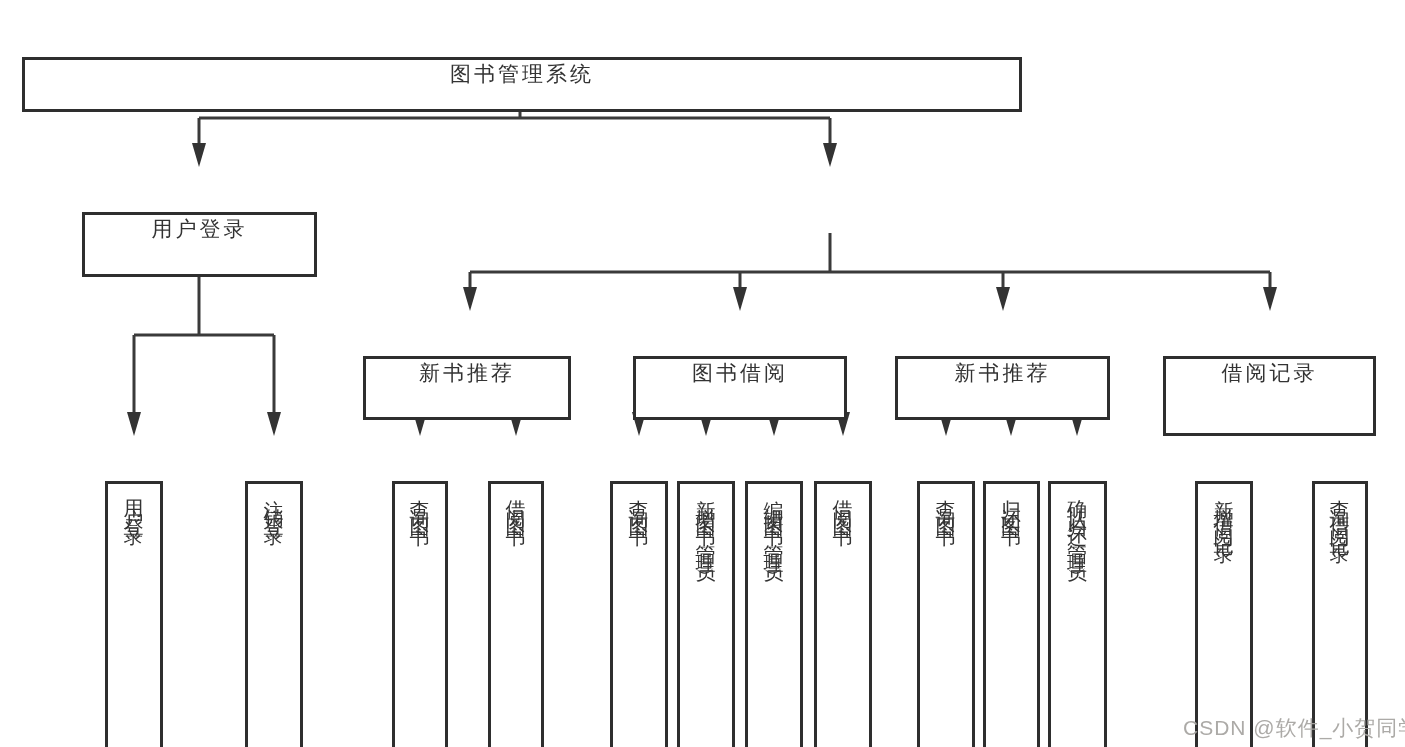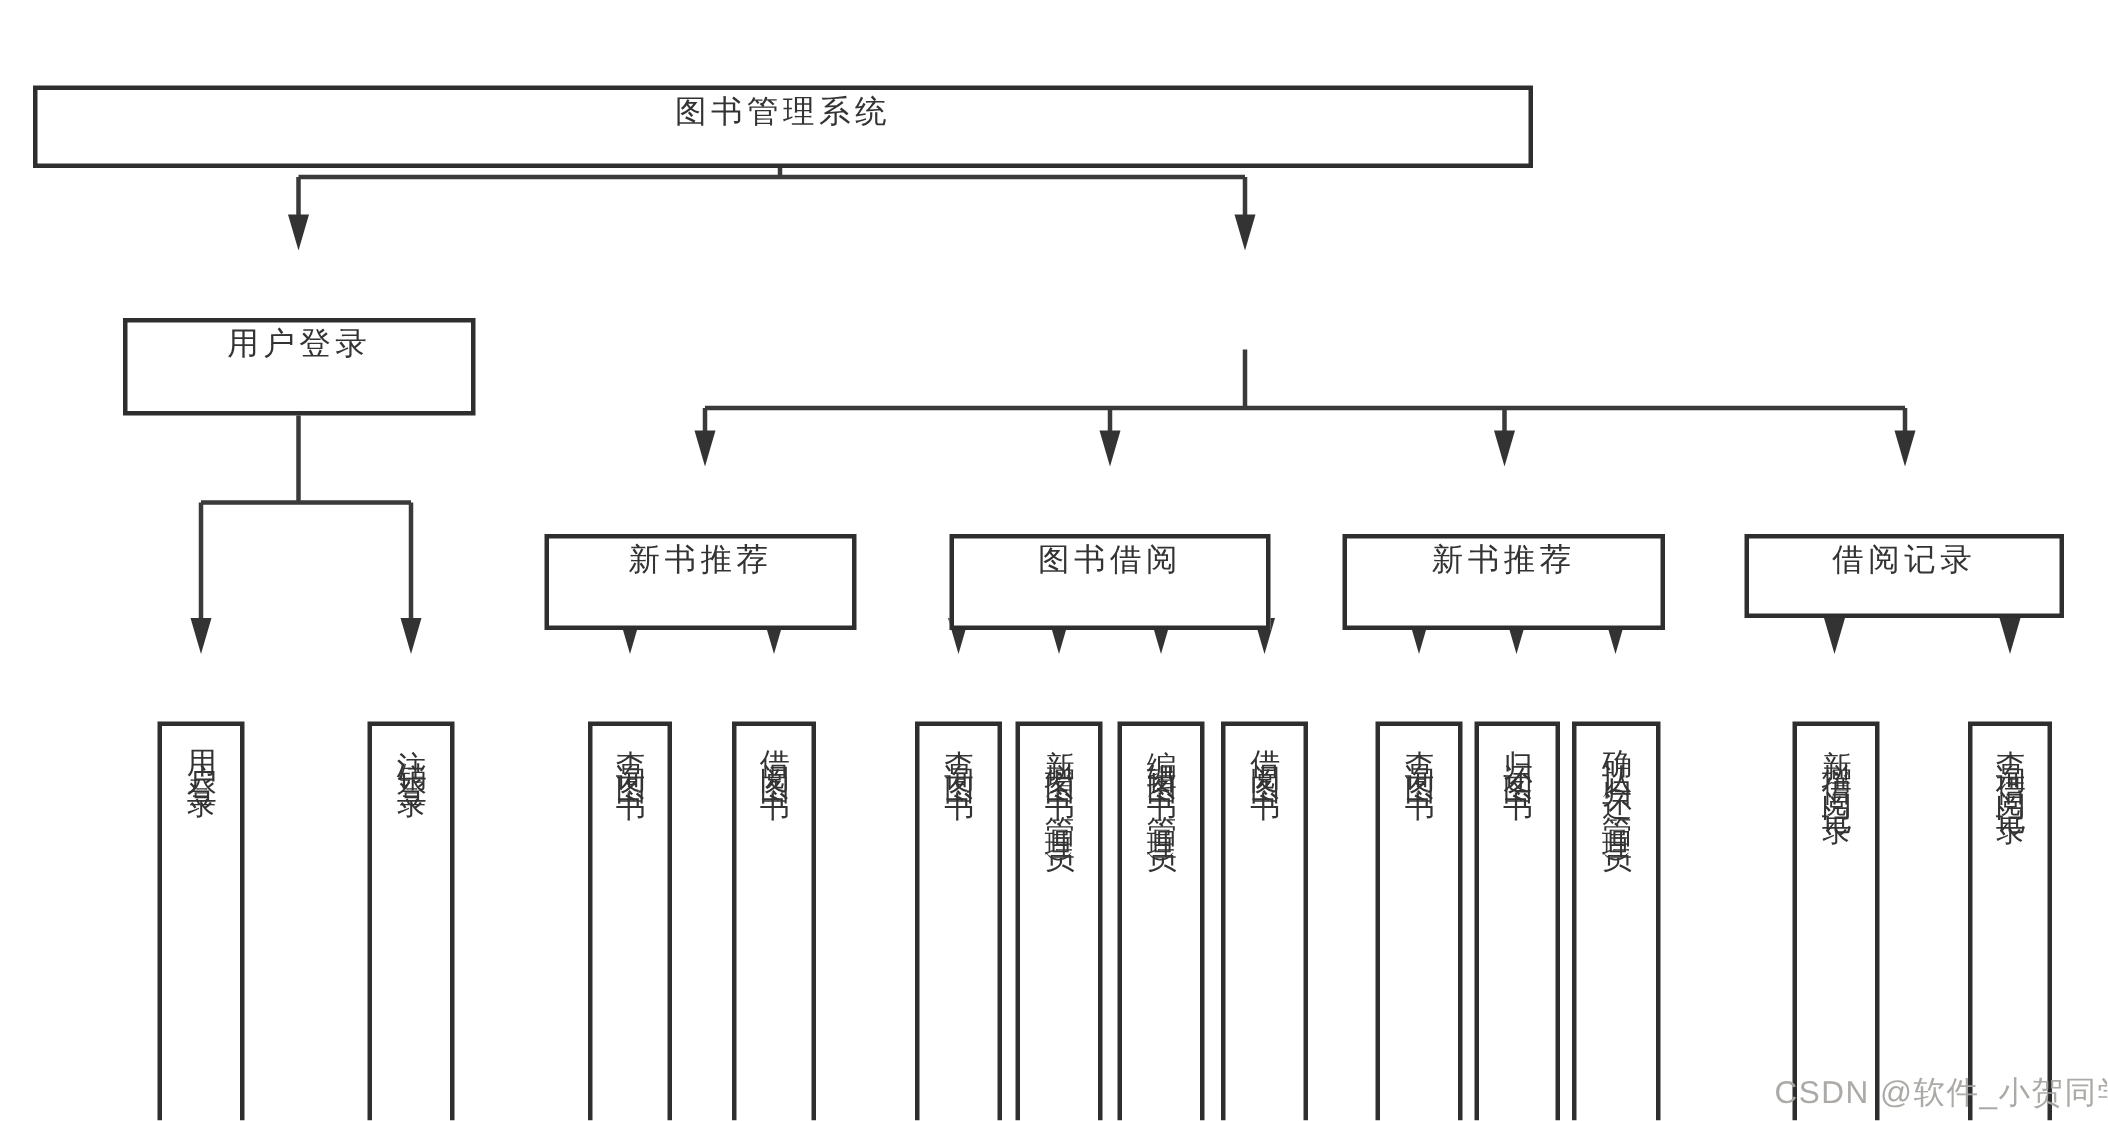--- a/index.html
+++ b/index.html
@@ -119,21 +119,21 @@
 
   <div class="box hbox" style="left:363px; top:312px; width:208px; height:64px;">
     <span>新书推荐</span>
   </div>
   <div class="box hbox" style="left:633px; top:312px; width:214px; height:64px;">
     <span>图书借阅</span>
   </div>
   <div class="box hbox" style="left:895px; top:312px; width:215px; height:64px;">
     <span>新书推荐</span>
   </div>
-  <div class="box hbox" style="left:1163px; top:312px; width:213px; height:56px;">
+  <div class="box hbox" style="left:1163px; top:312px; width:213px; height:80px;">
     <span>借阅记录</span>
   </div>
 
   <div class="box vbox" style="left:105px; top:437px; width:58px; height:298px;">
     <span>用户登录</span>
   </div>
   <div class="box vbox" style="left:245px; top:437px; width:58px; height:298px;">
     <span>注销登录</span>
   </div>
 

